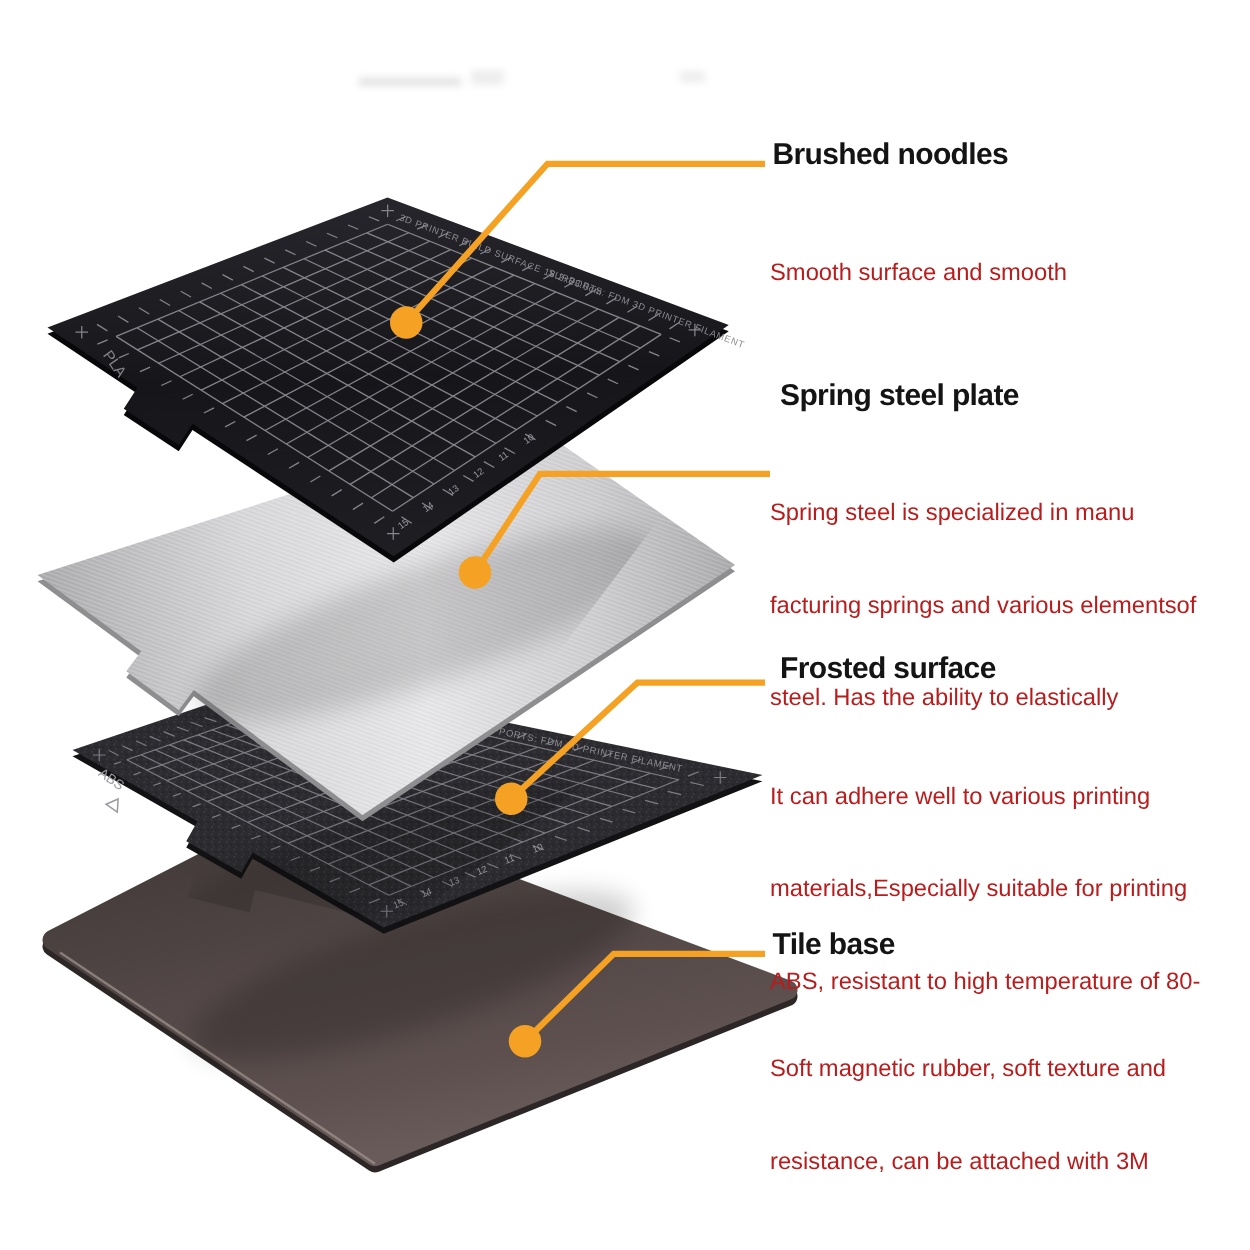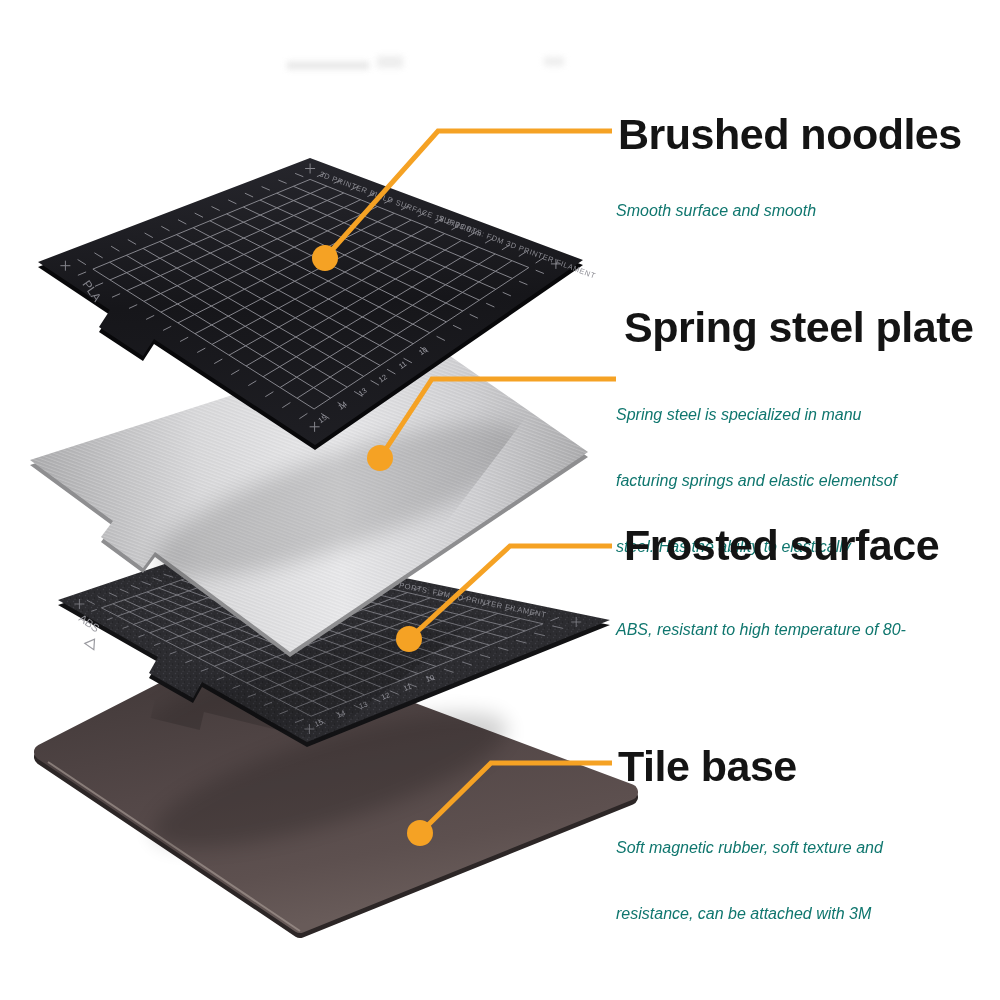--- a/index.html
+++ b/index.html
@@ -1,24 +1,24 @@
 <!DOCTYPE html>
 <html><head>
 <meta charset="utf-8">
 <style>
   html,body{margin:0;padding:0;}
   body{
     width:1000px;height:1000px;background:#ffffff;position:relative;overflow:hidden;
     font-family:"Liberation Sans", sans-serif;
   }
   .callout-title{
-    position:absolute;font-size:43px;font-weight:700;color:#141414;
+    position:absolute;font-size:24px;font-weight:700;color:#141414;
     letter-spacing:-0.5px;white-space:pre;
   }
-  .body-block{position:absolute;font-size:16px;color:#0f766e;white-space:pre;font-style:italic;}
+  .body-block{position:absolute;font-size:19px;color:#b91c1c;white-space:pre;}
   .body-block div{height:30px;line-height:30px;}
   .body-block.lh28 div{height:27px;line-height:27px;}
   .smudge{position:absolute;background:#dcdcdc;filter:blur(3px);opacity:.75;}
   #scene{position:absolute;left:0;top:0;}
 </style>
 </head>
 <body>
 
 <div class="smudge" style="left:287px;top:62px;width:82px;height:7px;"></div>
 <div class="smudge" style="left:377px;top:56px;width:26px;height:12px;opacity:.5;"></div>
@@ -314,28 +314,30 @@
     <circle class="accent-fill" cx="420" cy="833" r="13" stroke="none" fill="#F5A224"></circle>
   </g>
 </svg>
 
 <div class="callout-title" style="left:618px;top:110px;">Brushed noodles</div>
 <div class="body-block lh28" style="left:616px;top:161px;">
   <div>Smooth surface and smooth</div>
 </div>
 
 <div class="callout-title" style="left:624px;top:303px;">Spring steel plate</div>
-<div class="body-block" style="left:616px;top:364px;">
+<div class="body-block" style="left:616px;top:352px;">
   <div>Spring steel is specialized in manu</div>
-  <div>facturing springs and elastic elementsof</div>
+  <div>facturing springs and various elementsof</div>
   <div>steel. Has the ability to elastically</div>
 </div>
 
 <div class="callout-title" style="left:624px;top:521px;text-align:right;">Frosted surface</div>
 <div class="body-block" style="left:616px;top:579px;">
+  <div>It can adhere well to various printing</div>
+  <div>materials,Especially suitable for printing</div>
   <div>ABS, resistant to high temperature of 80-</div>
 </div>
 
 <div class="callout-title" style="left:618px;top:742px;">Tile base</div>
 <div class="body-block" style="left:616px;top:797px;">
   <div>Soft magnetic rubber, soft texture and</div>
   <div>resistance, can be attached with 3M</div>
   
 </div>
 

